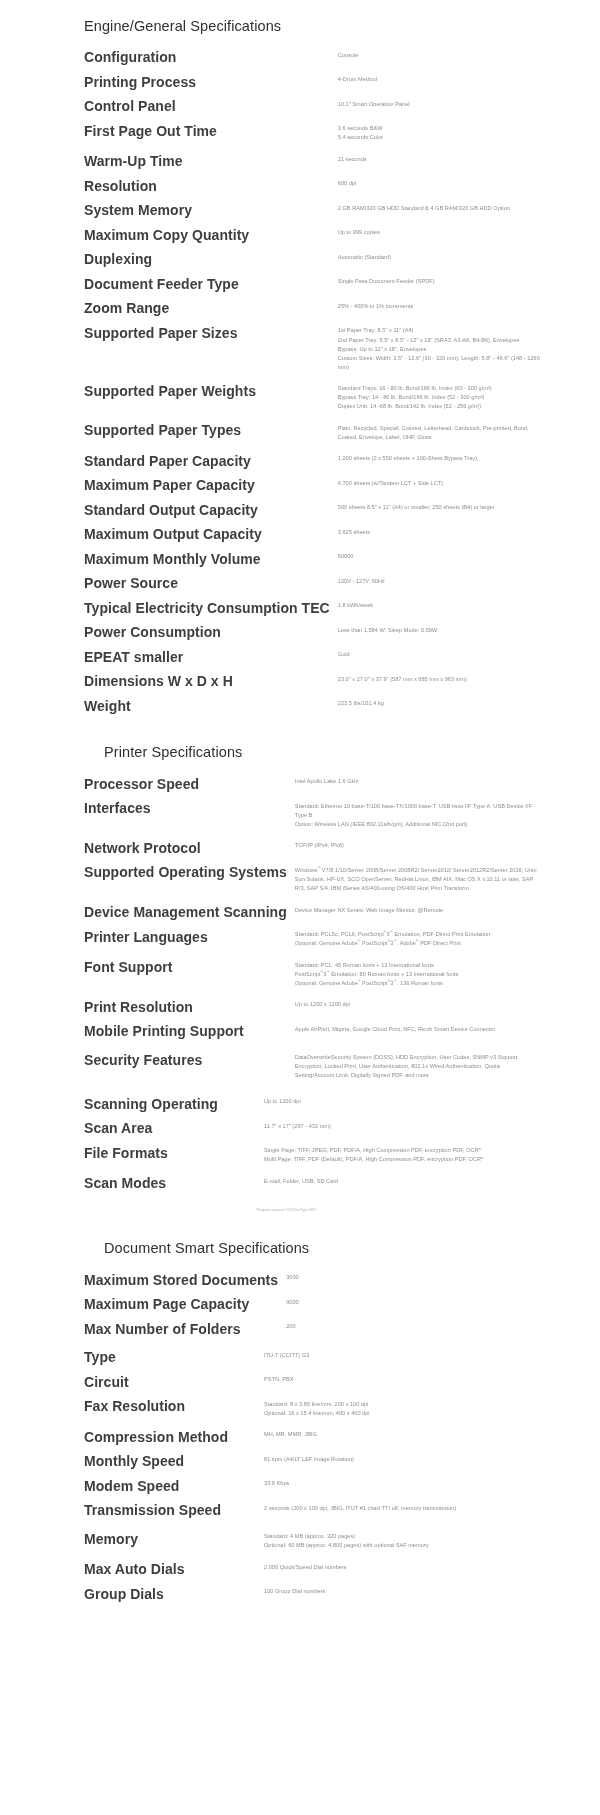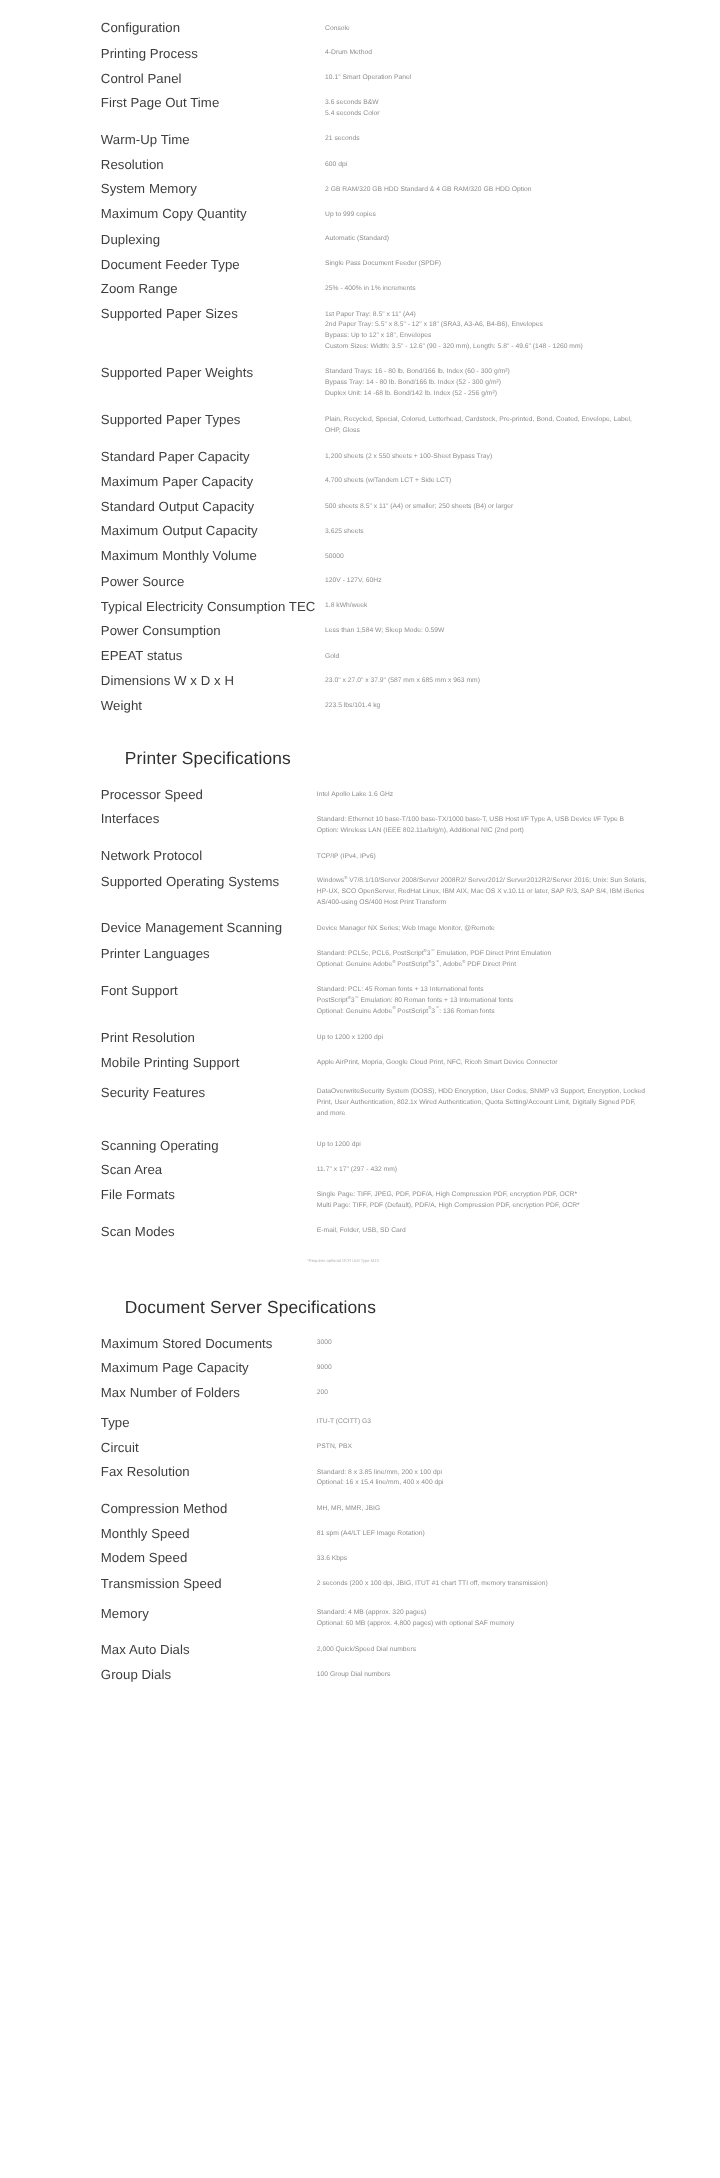--- a/index.html
+++ b/index.html
@@ -37,22 +37,22 @@
   }
   .spec-table {
     width: 100%;
     border-collapse: collapse;
   }
   .spec-row {
     vertical-align: top;
   }
   .spec-label {
     width: 172px;
-    font-size: 11px;
-    font-weight: 400;
+    font-size: 14px;
+    font-weight: 700;
     color: #3e3e3e;
     padding: 0 8px 11px 0;
     line-height: 1.25;
     letter-spacing: 0.05px;
     white-space: nowrap;
   }
   .spec-value {
     font-size: 5.6px;
     color: #8d8d8d;
     padding: 1.5px 0 11px 0;
@@ -76,20 +76,21 @@
     vertical-align: super;
     line-height: 0;
   }
 </style>
 </head>
 <body>
 
 <div class="page">
   <div id="sections-container">
       <div class="section">
+        <h2 class="section-title">Engine/General Specifications</h2>
         <table class="spec-table">
           <tbody>
             <tr class="spec-row tight">
               <td class="spec-label">Configuration</td>
               <td class="spec-value">Console</td>
             </tr>
             <tr class="spec-row tight">
               <td class="spec-label">Printing Process</td>
               <td class="spec-value">4-Drum Method</td>
             </tr>
@@ -173,21 +174,21 @@
             </tr>
             <tr class="spec-row tight">
               <td class="spec-label">Typical Electricity Consumption TEC</td>
               <td class="spec-value">1.8 kWh/week</td>
             </tr>
             <tr class="spec-row tight">
               <td class="spec-label">Power Consumption</td>
               <td class="spec-value">Less than 1,584 W; Sleep Mode: 0.59W</td>
             </tr>
             <tr class="spec-row tight">
-              <td class="spec-label">EPEAT status</td>
+              <td class="spec-label">EPEAT smaller</td>
               <td class="spec-value">Gold</td>
             </tr>
             <tr class="spec-row tight">
               <td class="spec-label">Dimensions W x D x H</td>
               <td class="spec-value">23.0" x 27.0" x 37.9" (587 mm x 685 mm x 963 mm)</td>
             </tr>
             <tr class="spec-row tight">
               <td class="spec-label">Weight</td>
               <td class="spec-value">223.5 lbs/101.4 kg</td>
             </tr>
@@ -263,21 +264,21 @@
             </tr>
             <tr class="spec-row">
               <td class="spec-label">Scan Modes</td>
               <td class="spec-value">E-mail, Folder, USB, SD Card</td>
             </tr>
           </tbody>
         </table>
         <div class="footnote" style="margin-left: 172px;">*Requires optional OCR Unit Type M13</div>
       </div>
       <div class="section">
-        <h2 class="section-title">Document Server Specifications</h2>
+        <h2 class="section-title">Document Smart Specifications</h2>
         <table class="spec-table">
           <tbody>
             <tr class="spec-row tight">
               <td class="spec-label">Maximum Stored Documents</td>
               <td class="spec-value">3000</td>
             </tr>
             <tr class="spec-row tight">
               <td class="spec-label">Maximum Page Capacity</td>
               <td class="spec-value">9000</td>
             </tr>

